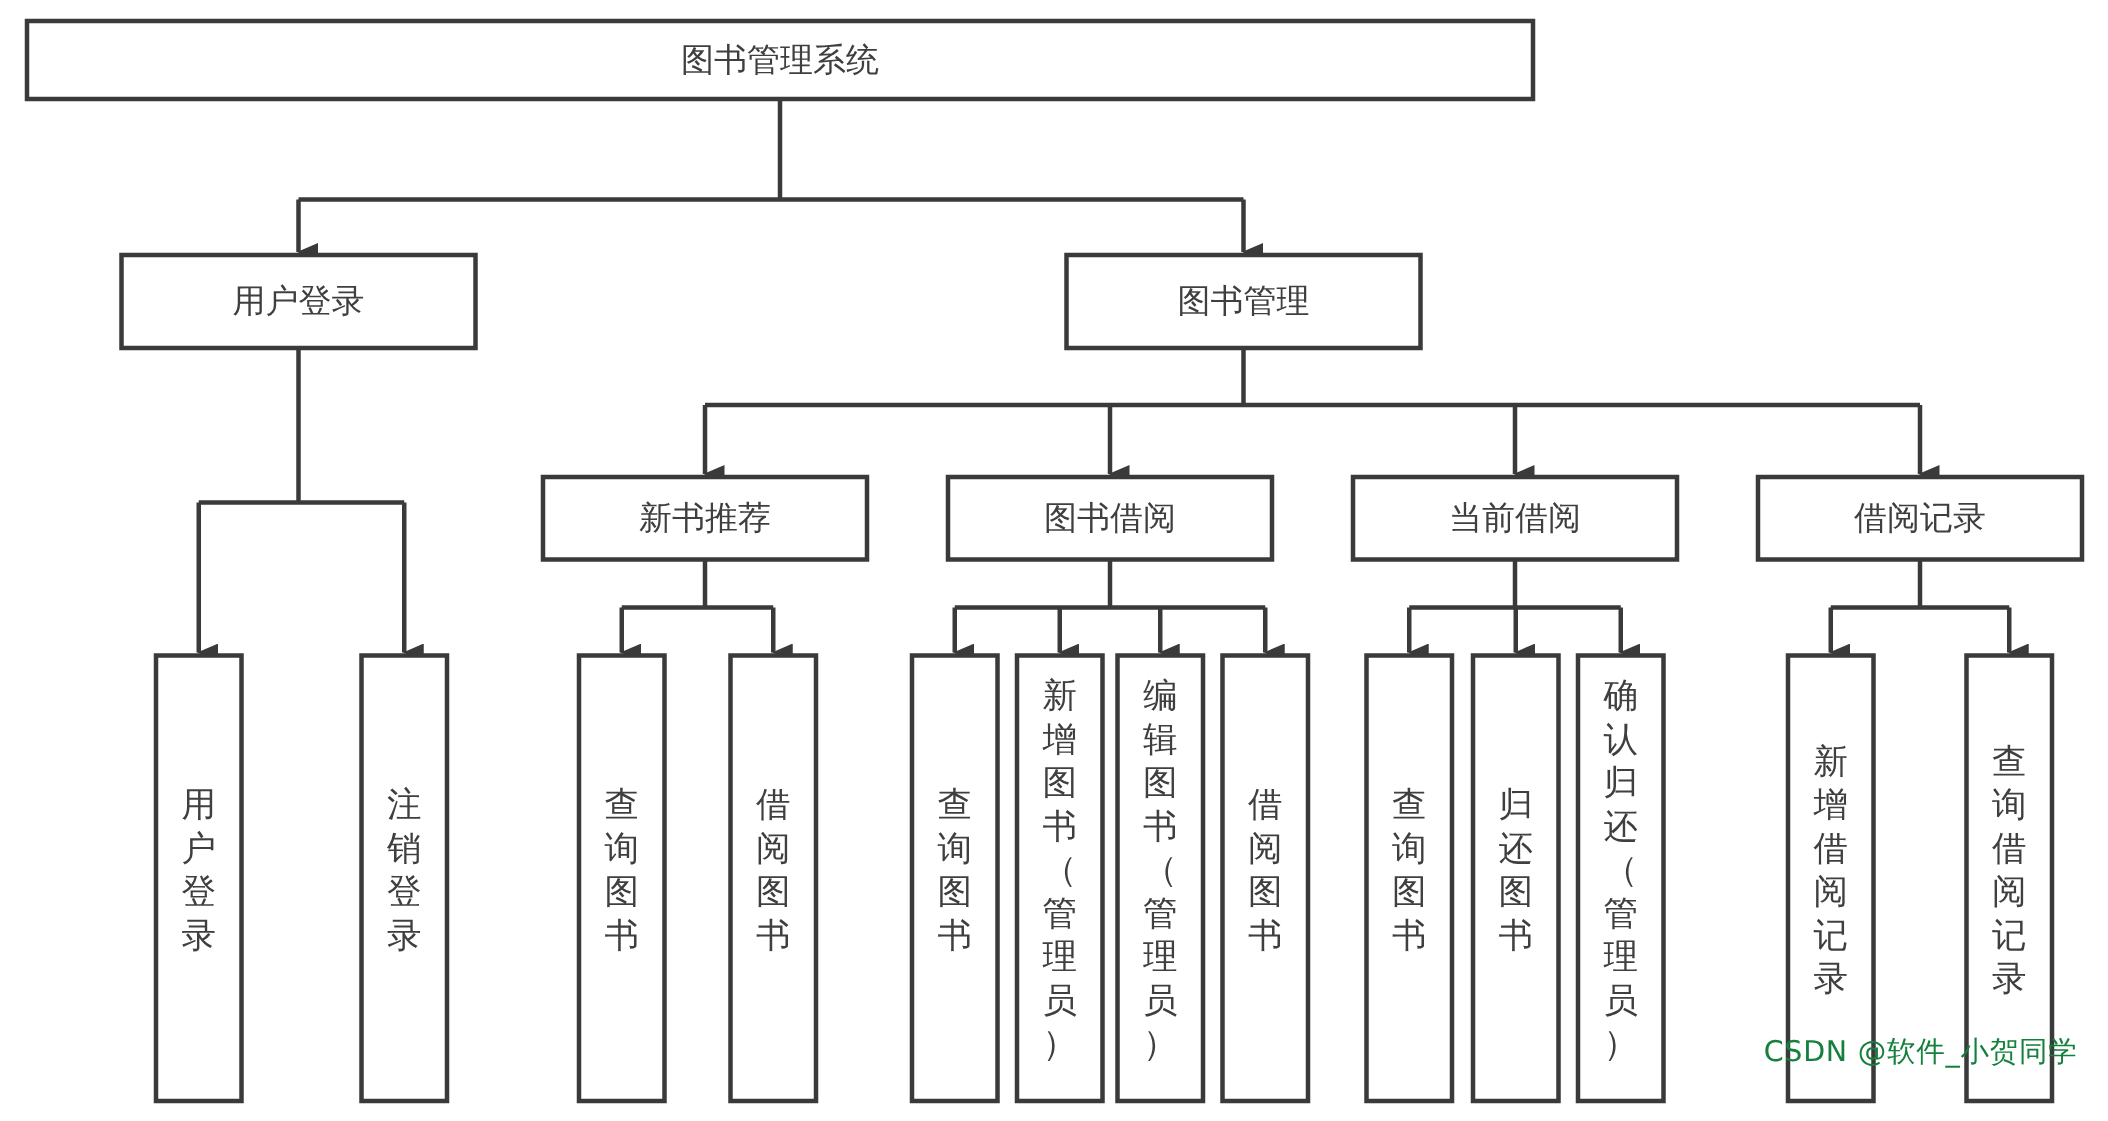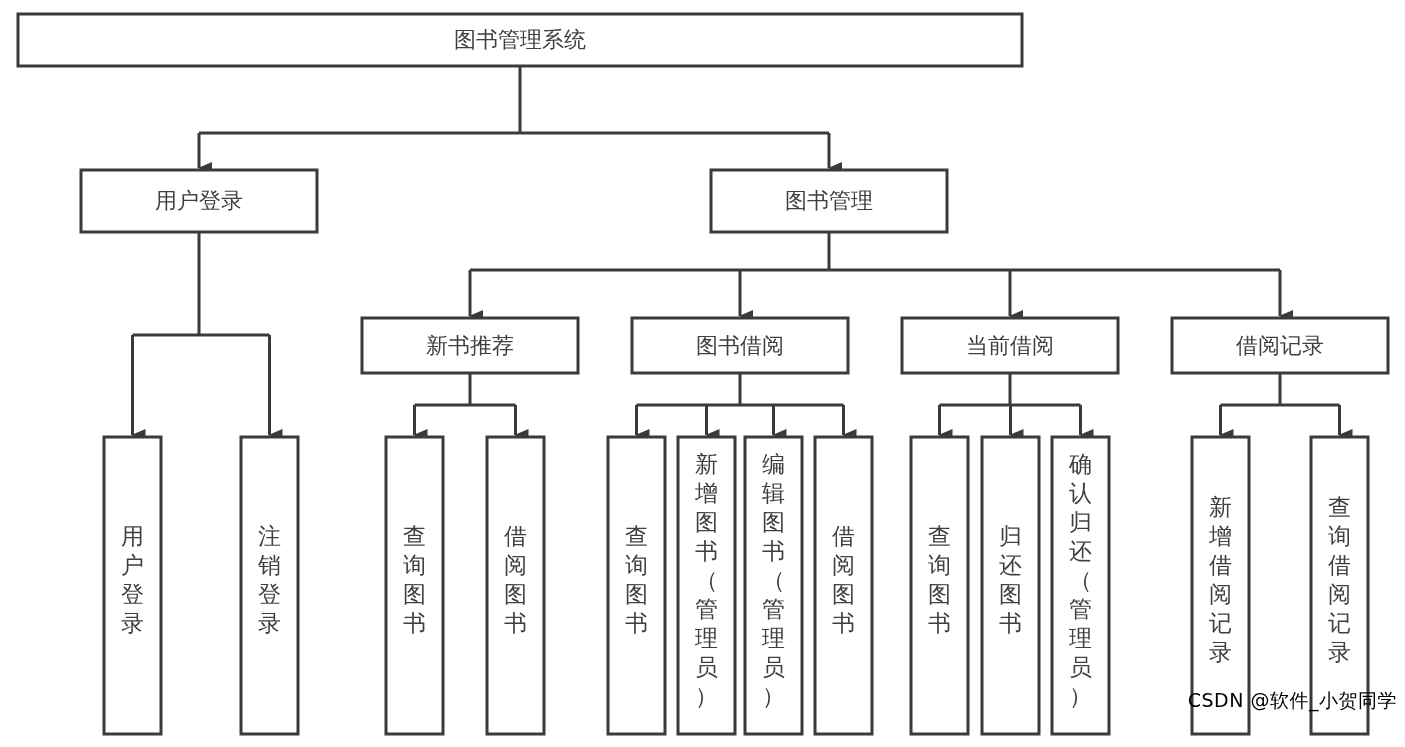--- a/index.html
+++ b/index.html
@@ -48,25 +48,25 @@
     stroke: #3a3a3a;
     stroke-width: 3;
     fill: none;
   }
   .arrow-head {
     fill: #3a3a3a;
     stroke: none;
   }
   .watermark {
     position: absolute;
-    right: 8px;
+    right: 20px;
     bottom: 6px;
     font-family: "DejaVu Sans", "Liberation Sans", sans-serif;
     font-size: 19px;
-    color: #000000;
+    color: #15803d;
     white-space: nowrap;
     letter-spacing: 0.5px;
     text-align: center;
   }
 </style>
 </head>
 <body>
 
 <div id="diagram-root">
   <svg class="diagram-canvas" viewBox="0 0 1405 747">

